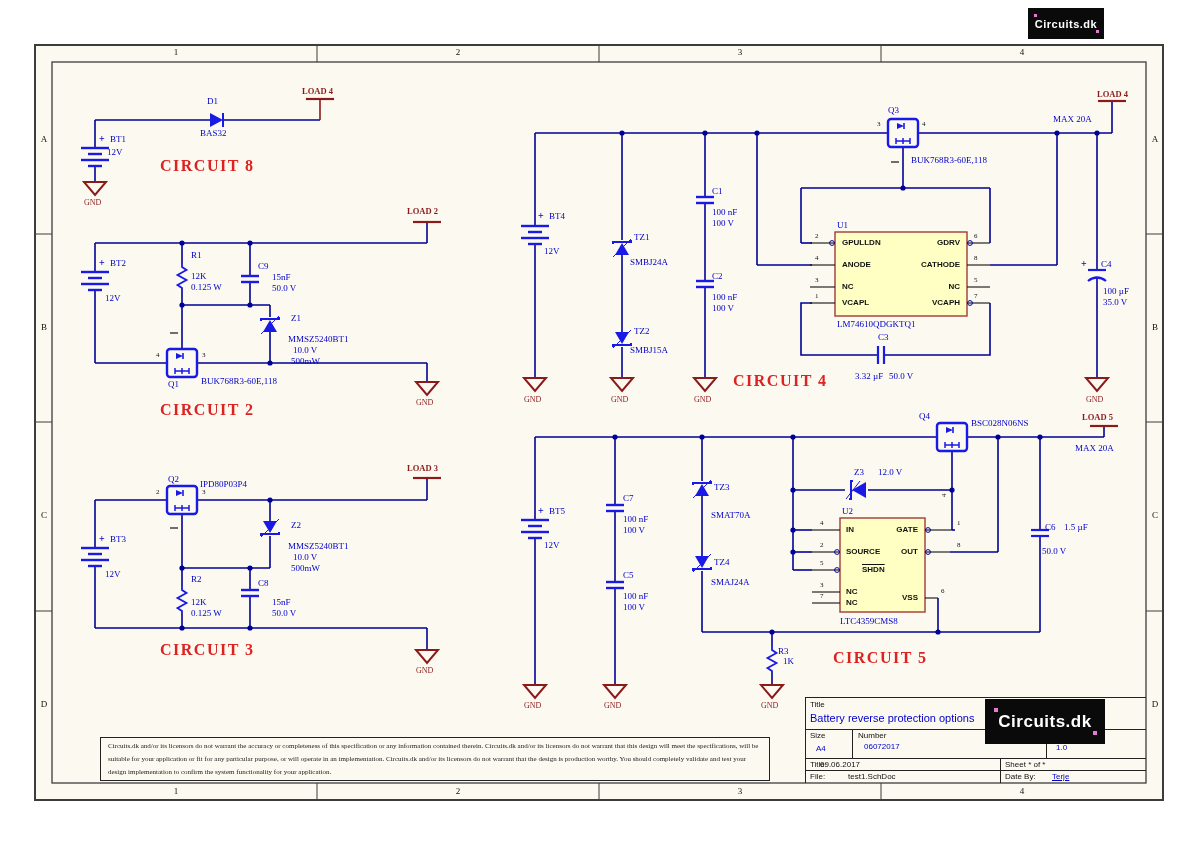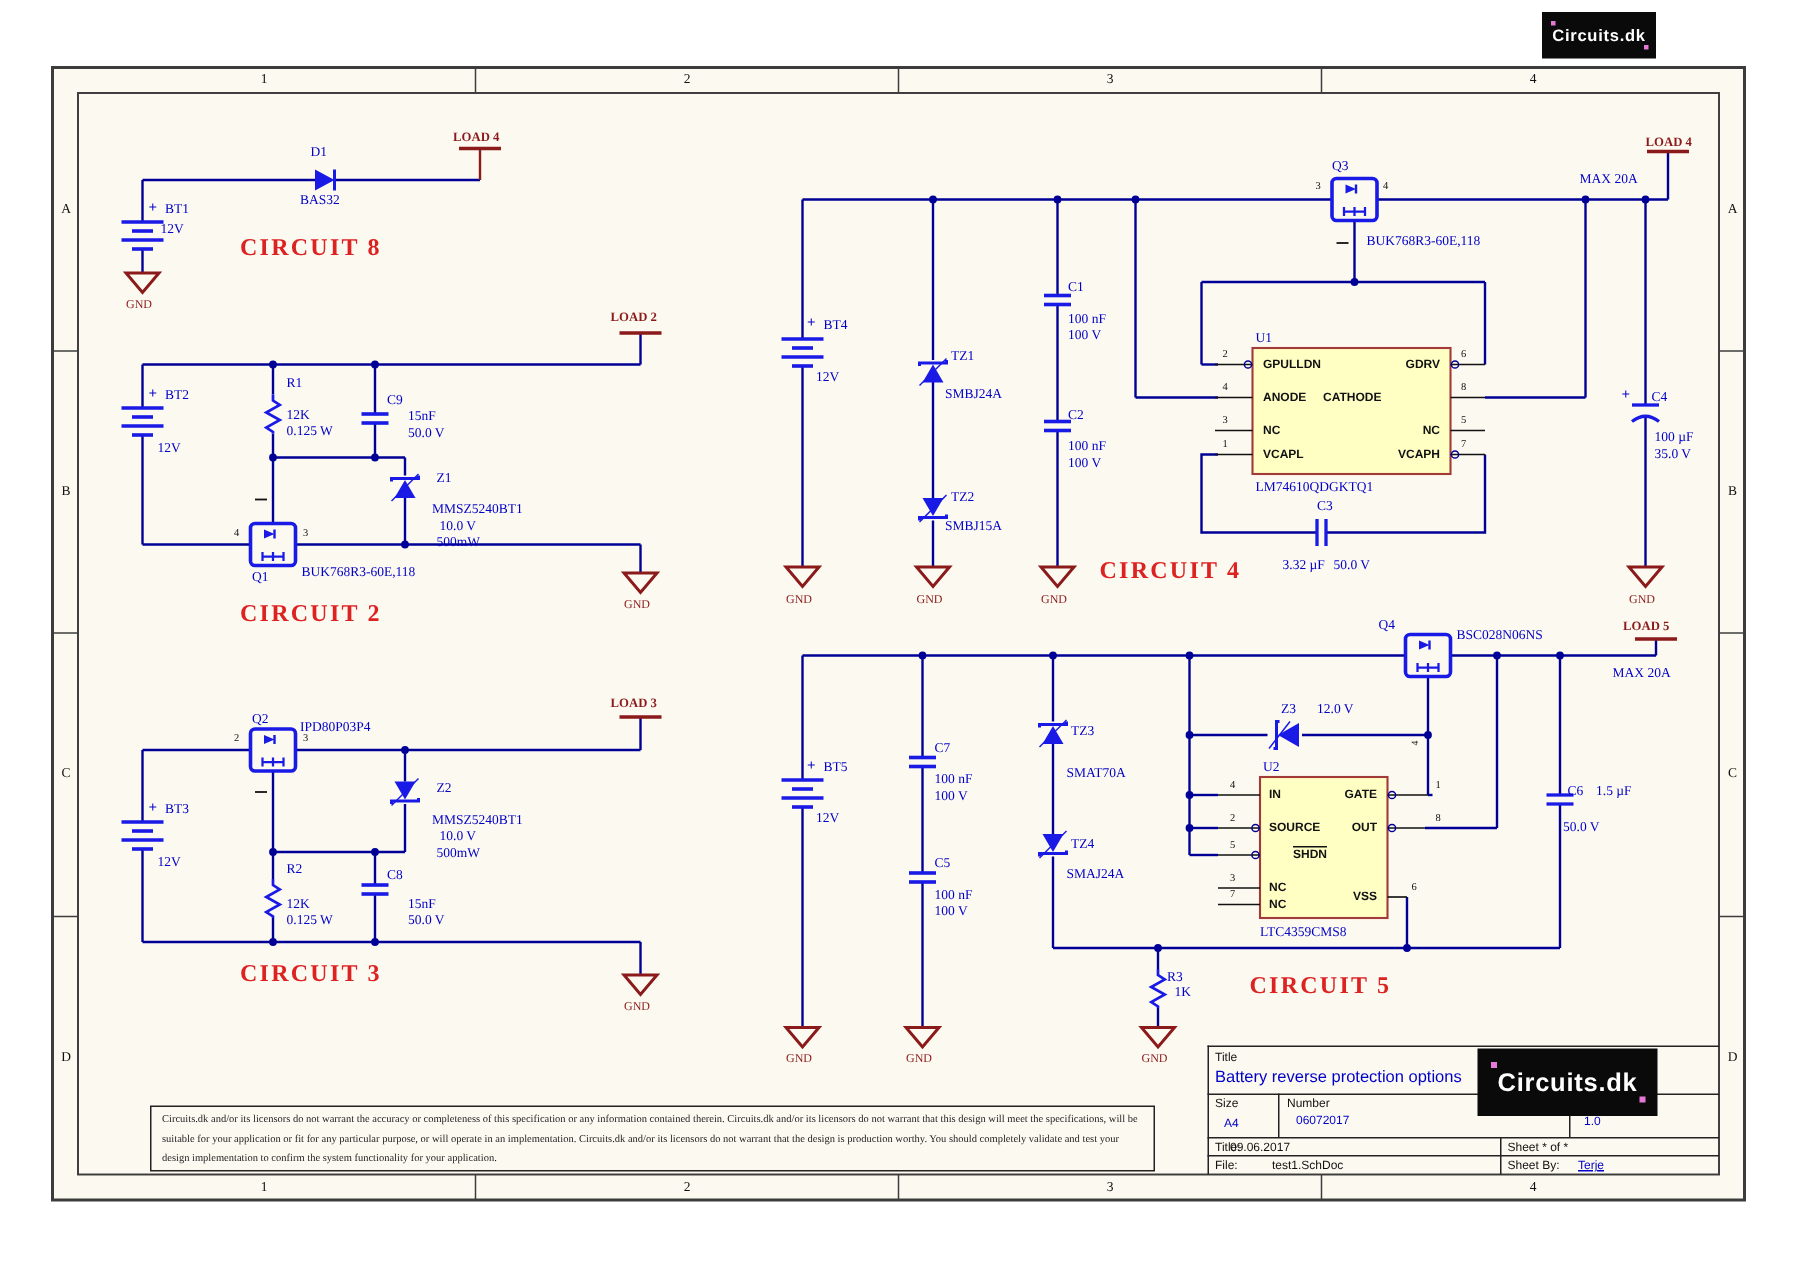--- a/index.html
+++ b/index.html
@@ -427,21 +427,21 @@
 <div class="lbl" style="left:911px;top:156px">BUK768R3-60E,118</div>
 <div class="pin" style="left:877px;top:121px">3</div>
 <div class="pin" style="left:922px;top:121px">4</div>
 <div class="lbl" style="left:837px;top:221px">U1</div>
 <div class="lbl" style="left:837px;top:320px">LM74610QDGKTQ1</div>
 <div class="pname" style="left:842px;top:239px">GPULLDN</div>
 <div class="pname" style="left:842px;top:261px">ANODE</div>
 <div class="pname" style="left:842px;top:283px">NC</div>
 <div class="pname" style="left:842px;top:299px">VCAPL</div>
 <div class="pname" style="left:882px;top:239px;width:78px;text-align:right">GDRV</div>
-<div class="pname" style="left:882px;top:261px;width:78px;">CATHODE</div>
+<div class="pname" style="left:882px;top:261px;width:78px;text-align:right">CATHODE</div>
 <div class="pname" style="left:882px;top:283px;width:78px;text-align:right">NC</div>
 <div class="pname" style="left:882px;top:299px;width:78px;text-align:right">VCAPH</div>
 <div class="pin" style="left:815px;top:233px">2</div>
 <div class="pin" style="left:815px;top:255px">4</div>
 <div class="pin" style="left:815px;top:277px">3</div>
 <div class="pin" style="left:815px;top:293px">1</div>
 <div class="pin" style="left:974px;top:233px">6</div>
 <div class="pin" style="left:974px;top:255px">8</div>
 <div class="pin" style="left:974px;top:277px">5</div>
 <div class="pin" style="left:974px;top:293px">7</div>
@@ -523,21 +523,21 @@
   <div class="tbv" style="left:816px;top:745px">A4</div>
   <div class="tb" style="left:858px;top:732px">Number</div>
   <div class="tbv" style="left:864px;top:743px">06072017</div>
   <div class="tb" style="left:1050px;top:732px">Revision</div>
   <div class="tbv" style="left:1056px;top:744px">1.0</div>
   <div class="tb" style="left:810px;top:761px">Title:</div>
   <div class="tb" style="left:820px;top:761px">09.06.2017</div>
   <div class="tb" style="left:1005px;top:761px">Sheet * of  *</div>
   <div class="tb" style="left:810px;top:773px">File:</div>
   <div class="tb" style="left:848px;top:773px">test1.SchDoc</div>
-  <div class="tb" style="left:1005px;top:773px">Sheet By:</div>
+  <div class="tb" style="left:1005px;top:773px">Date By:</div>
   <div class="tbv ul" style="left:1052px;top:773px">Terje</div>
   <div class="logo" style="left:985px;top:699px;width:120px;height:45px;font-size:17px">
     <span class="pk1" style="left:9px;top:9px;width:4px;height:4px"></span>
     <span class="pk2" style="right:8px;bottom:9px;width:4px;height:4px"></span>
     <span>Circuits.dk</span>
   </div>
 </div>
 
 <div class="logo" style="left:1028px;top:8px;width:76px;height:31px;font-size:11px">
   <span class="pk1" style="left:6px;top:6px;width:3px;height:3px"></span>

